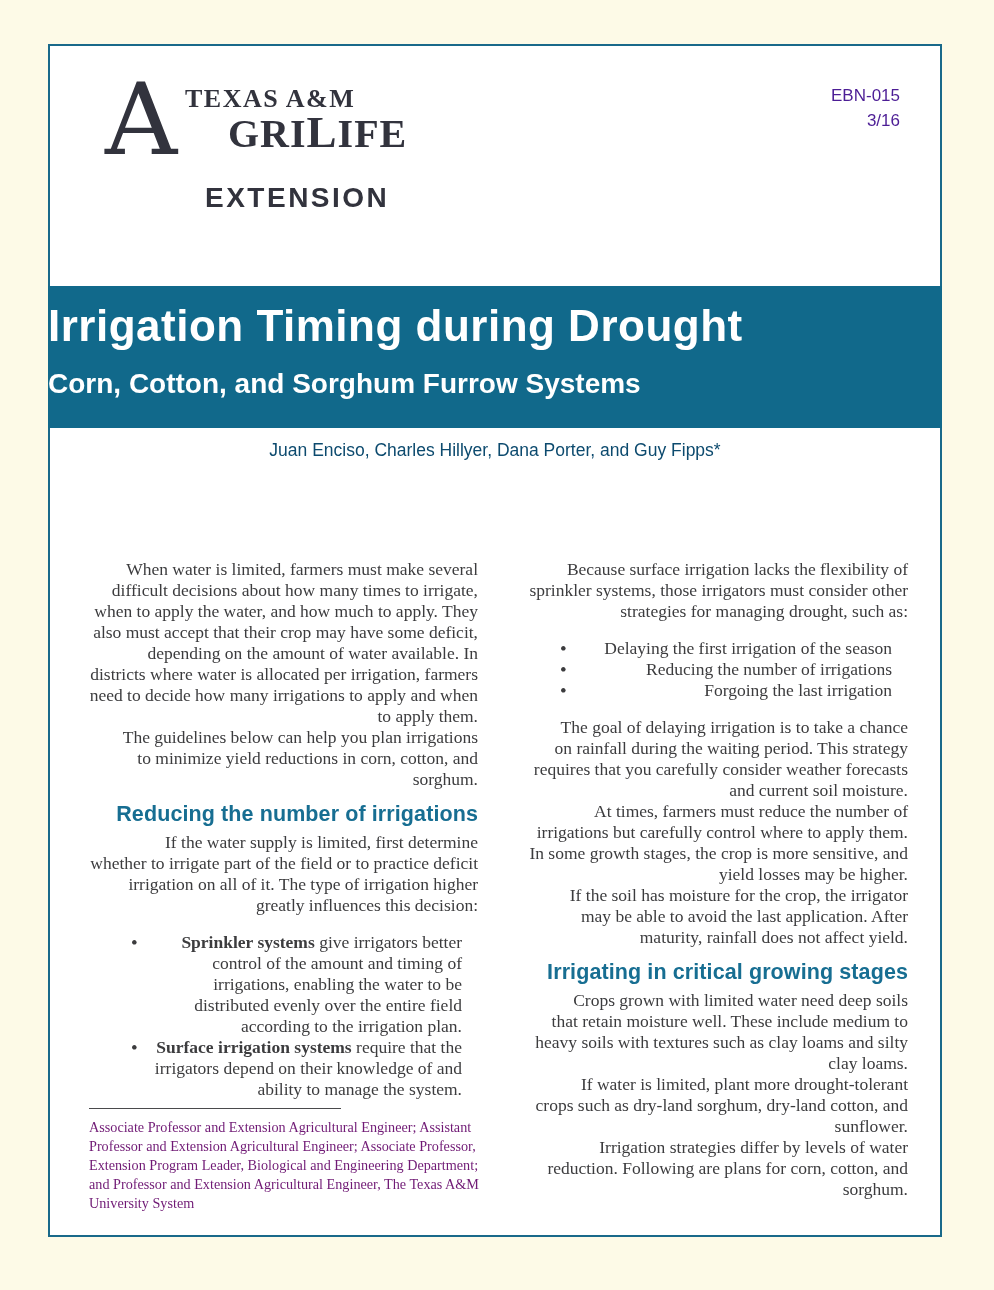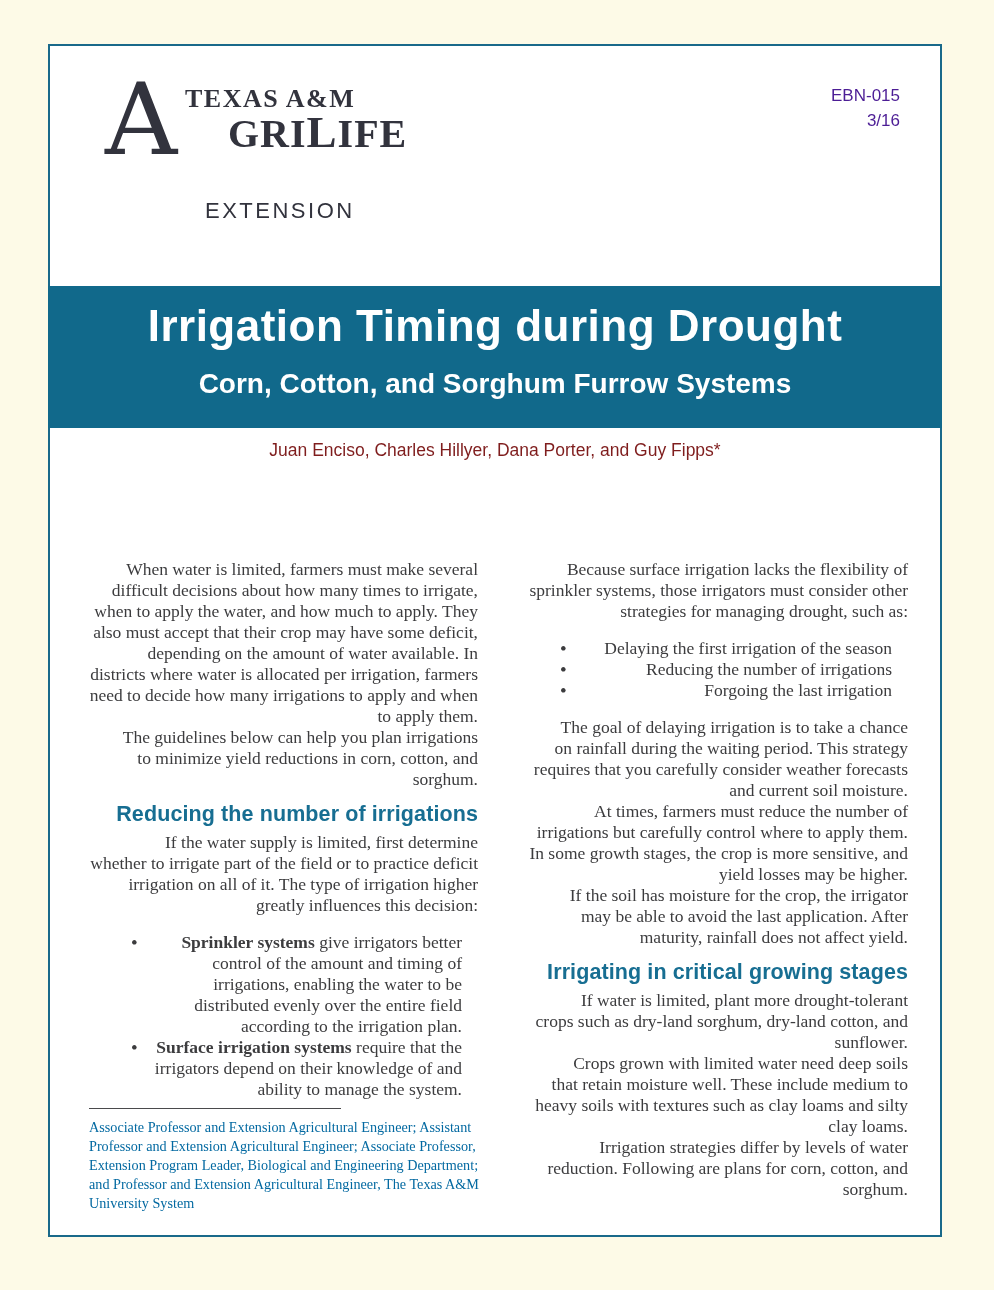--- a/index.html
+++ b/index.html
@@ -46,53 +46,53 @@
     font-weight: 600;
   }
   .logo-agrilife {
     position: absolute; left: 79px; top: 34px;
     font-family: "Liberation Serif", serif;
     font-size: 45px; letter-spacing: 1px;
     font-weight: 600; line-height: 1; margin-left: 44px;
   }
   .logo-agrilife .sc { font-size: 40px; }
   .logo-extension {
-    position: absolute; left: 100px; top: 122px;
+    position: absolute; left: 100px; top: 106px;
     font-family: "Liberation Sans", sans-serif;
-    font-weight: normal; font-size: 22px; letter-spacing: 2.5px;
+    font-weight: bold; font-size: 28px; letter-spacing: 2.5px;
   }
   .doc-number {
     position: absolute; right: 40px; top: 38px;
     font-family: "Liberation Sans", sans-serif;
     font-size: 17px; line-height: 1.45;
     text-align: right; color: #4c1d95;
   }
   
   .banner {
     position: absolute; left: -2px; top: 240px;
     width: 894px; height: 142px;
     background: var(--teal);
     color: #ffffff;
-    text-align: center;
+    text-align: left;
     font-family: "Liberation Sans", sans-serif;
   }
   .banner-title {
     margin-top: 15px;
     font-size: 44px; font-weight: bold;
     letter-spacing: 0.5px; line-height: 1.15;
   }
   .banner-subtitle {
     margin-top: 16px;
     font-size: 28px; font-weight: bold;
   }
   .authors {
     position: absolute; left: 0; top: 394px;
     width: 890px; text-align: center;
     font-family: "Liberation Sans", sans-serif;
-    font-size: 17.5px; color: #7f1d1d;
+    font-size: 17.5px; color: #0c4a6e;
   }
   
   .col {
     position: absolute; top: 513px;
     font-size: 17.5px; line-height: 21px;
     color: var(--body-text);
     text-align: right;
   }
   .col-left  { left: 39px;  width: 389px; }
   .col-right { left: 468px; width: 390px; }
@@ -123,21 +123,21 @@
     position: absolute; left: 39px; top: 1062px;
     width: 390px;
   }
   .footnote-rule {
     width: 252px; height: 0;
     border-top: 1.5px solid #4A4A4C;
     margin-bottom: 9px;
   }
   .footnote-text {
     font-size: 14.2px; line-height: 19px;
-    color: #0369a1;
+    color: #701a75;
   }
 </style>
 </head>
 <body>
 
 <div class="frame">
 
   <div class="logo">
     <span class="logo-a">A</span>
     <span class="logo-texas">TEXAS A&amp;M</span>
@@ -172,22 +172,22 @@
     <p>Because surface irrigation lacks the flexibility of sprinkler systems, those irrigators must consider other strategies for managing drought, such as:</p>
     <ul class="bullets">
       <li>Delaying the first irrigation of the season</li>
       <li>Reducing the number of irrigations</li>
       <li>Forgoing the last irrigation</li>
     </ul>
     <p>The goal of delaying irrigation is to take a chance on rainfall during the waiting period. This strategy requires that you carefully consider weather forecasts and current soil moisture.</p>
     <p>At times, farmers must reduce the number of irrigations but carefully control where to apply them. In some growth stages, the crop is more sensitive, and yield losses may be higher.</p>
     <p>If the soil has moisture for the crop, the irrigator may be able to avoid the last application. After maturity, rainfall does not affect yield.</p>
     <h2 class="section">Irrigating in critical growing stages</h2>
+    <p>Crops grown with limited water need deep soils that retain moisture well. These include medium to heavy soils with textures such as clay loams and silty clay loams.</p>
     <p>If water is limited, plant more drought-tolerant crops such as dry-land sorghum, dry-land cotton, and sunflower.</p>
-    <p>Crops grown with limited water need deep soils that retain moisture well. These include medium to heavy soils with textures such as clay loams and silty clay loams.</p>
     <p>Irrigation strategies differ by levels of water reduction. Following are plans for corn, cotton, and sorghum.</p>
   </div>
 
   <div class="footnote">
     <div class="footnote-rule"></div>
     <div class="footnote-text">Associate Professor and Extension Agricultural Engineer; Assistant Professor and Extension Agricultural Engineer; Associate Professor, Extension Program Leader, Biological and Engineering Department; and Professor and Extension Agricultural Engineer, The Texas A&amp;M University System</div>
   </div>
 
 </div>
 

